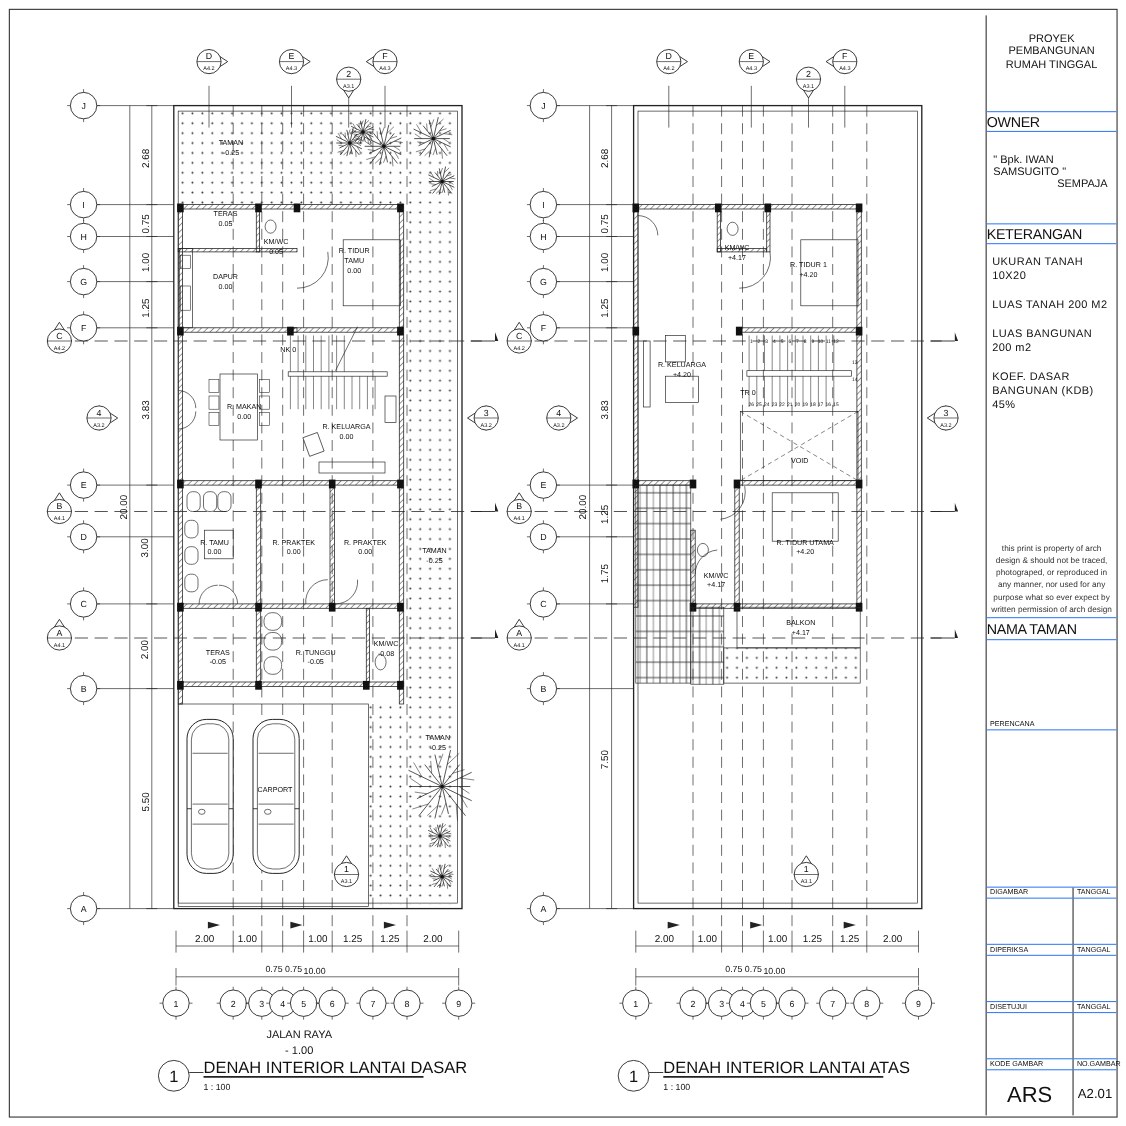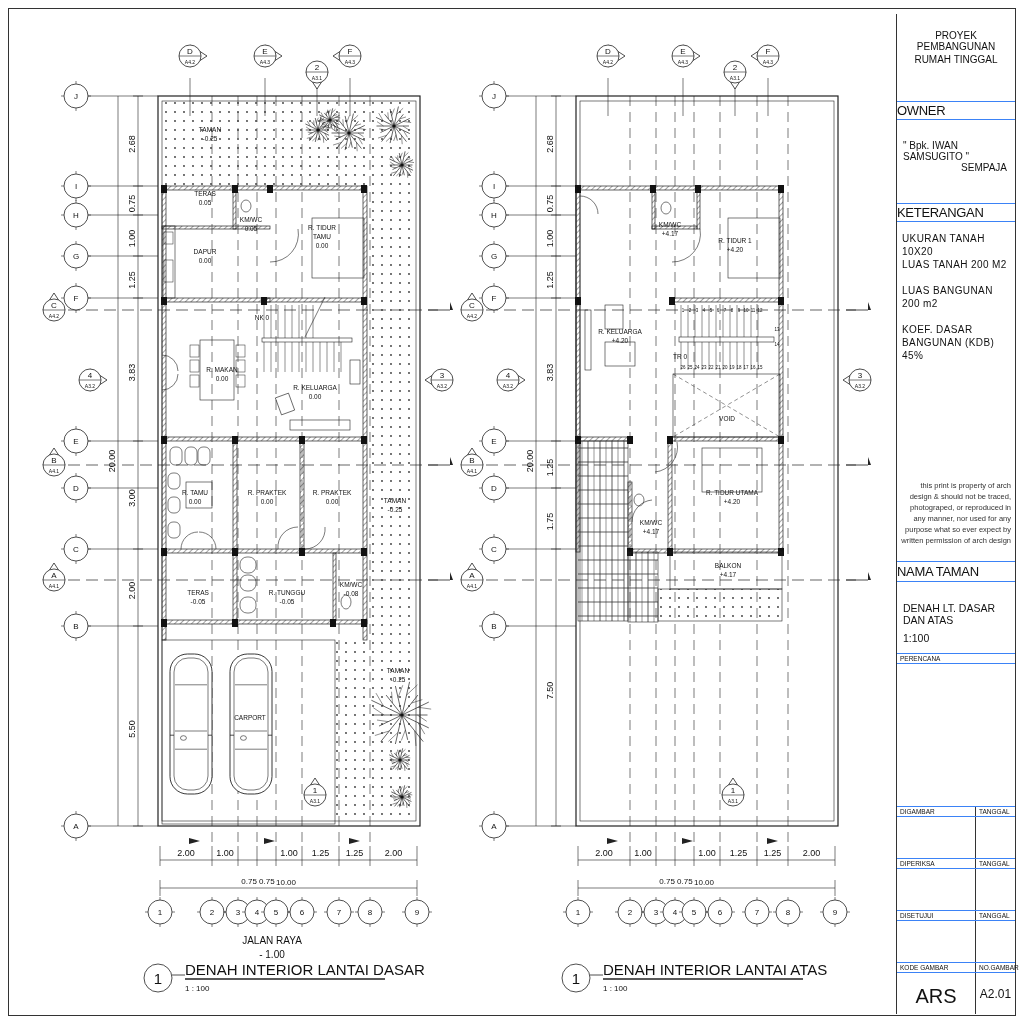--- a/index.html
+++ b/index.html
@@ -6,21 +6,21 @@
   body{width:1024px;height:1024px;position:relative;overflow:hidden;font-family:"Liberation Sans",sans-serif;color:#111;}
   .sheet{position:absolute;left:8px;top:8px;width:1008px;height:1008px;border:1.5px solid #333;box-sizing:border-box;}
   svg text{font-family:"Liberation Sans",sans-serif;fill:#111;}
   .tb{position:absolute;left:896px;top:14px;width:120px;height:1000px;border-left:1.5px solid #333;box-sizing:border-box;font-family:"Liberation Sans",sans-serif;}
   .tb .cell{position:absolute;left:0;width:118px;border-bottom:1px solid #3b82f6;box-sizing:border-box;}
   .tb .hdr{text-align:left;padding-right:3px;font-size:13px;letter-spacing:-0.3px;}
   .tb .t1{font-size:10px;text-align:center;}
   .tb .t2{font-size:10px;text-align:center;}
   .tb .kv{font-size:10px;letter-spacing:0.4px;padding-left:5px;line-height:13px;}
   .tb .small{font-size:6.5px;padding-left:3px;}
-  .tb .note{font-size:7.5px;text-align:right;line-height:11px;color:#333;padding:0 4px;}
+  .tb .note{font-size:7.5px;text-align:center;line-height:11px;color:#333;padding:0 4px;}
   .tb .vline{position:absolute;left:78px;width:1px;background:#333;}
 </style>
 </head>
 <body>
 
 <div class="sheet"></div>
 
 <svg id="drawing" width="896" height="1024" style="position:absolute;left:0;top:0" xmlns="http://www.w3.org/2000/svg">
   <defs>
     <pattern id="dots" width="9" height="9" patternUnits="userSpaceOnUse">
@@ -1153,30 +1153,26 @@
     <div class="t2" style="margin-top:2px">RUMAH TINGGAL</div>
   </div>
   <div class="cell hdr" style="top:88px;height:18px;line-height:18px;">OWNER</div>
   <div class="cell" style="top:106px;height:84px;">
     <div style="font-size:10px;padding-left:6px;margin-top:20px">" Bpk. IWAN SAMSUGITO "</div>
     <div style="font-size:10px;text-align:right;padding-right:8px;">SEMPAJA</div>
   </div>
   <div class="cell hdr" style="top:190px;height:18px;line-height:18px;">KETERANGAN</div>
   <div class="cell" style="top:208px;height:340px;">
     <div class="kv" style="margin-top:10px">UKURAN TANAH 10X20</div>
-    <div class="kv" style="">LUAS TANAH 200 M2</div>
+    <div class="kv" style="margin-top:13px">LUAS TANAH 200 M2</div>
     <div class="kv" style="margin-top:13px;width:100px">LUAS BANGUNAN 200 m2</div>
     <div class="kv" style="margin-top:13px;width:112px">KOEF. DASAR BANGUNAN (KDB) 45%</div>
     <div class="note" style="margin-top:118px">this print is property of arch design &amp; should not be traced, photograped, or reproduced in any manner, nor used for any purpose what so ever expect by written permission of arch design</div>
   </div>
   <div class="cell hdr" style="top:548px;height:20px;line-height:20px;">NAMA TAMAN</div>
-  <div class="cell" style="top:568px;height:72px;">
-    <div style="font-size:10.5px;padding-left:6px;margin-top:20px">DENAH LT. DASAR DAN ATAS</div>
-    <div style="font-size:10.5px;padding-left:6px;margin-top:6px">1:100</div>
-  </div>
   <div class="cell small" style="top:640px;height:10px;line-height:10px;">PERENCANA</div>
   <div class="cell" style="top:650px;height:143px;"></div>
 
   <div class="vline" style="top:793px;height:207px"></div>
 
   <div class="cell" style="top:793px;height:10px;">
     <span class="small" style="position:absolute;left:0;top:1px;font-size:6.5px">DIGAMBAR</span>
     <span style="position:absolute;left:82px;top:1px;font-size:6.5px">TANGGAL</span>
   </div>
   <div class="cell" style="top:803px;height:42px;"></div>

